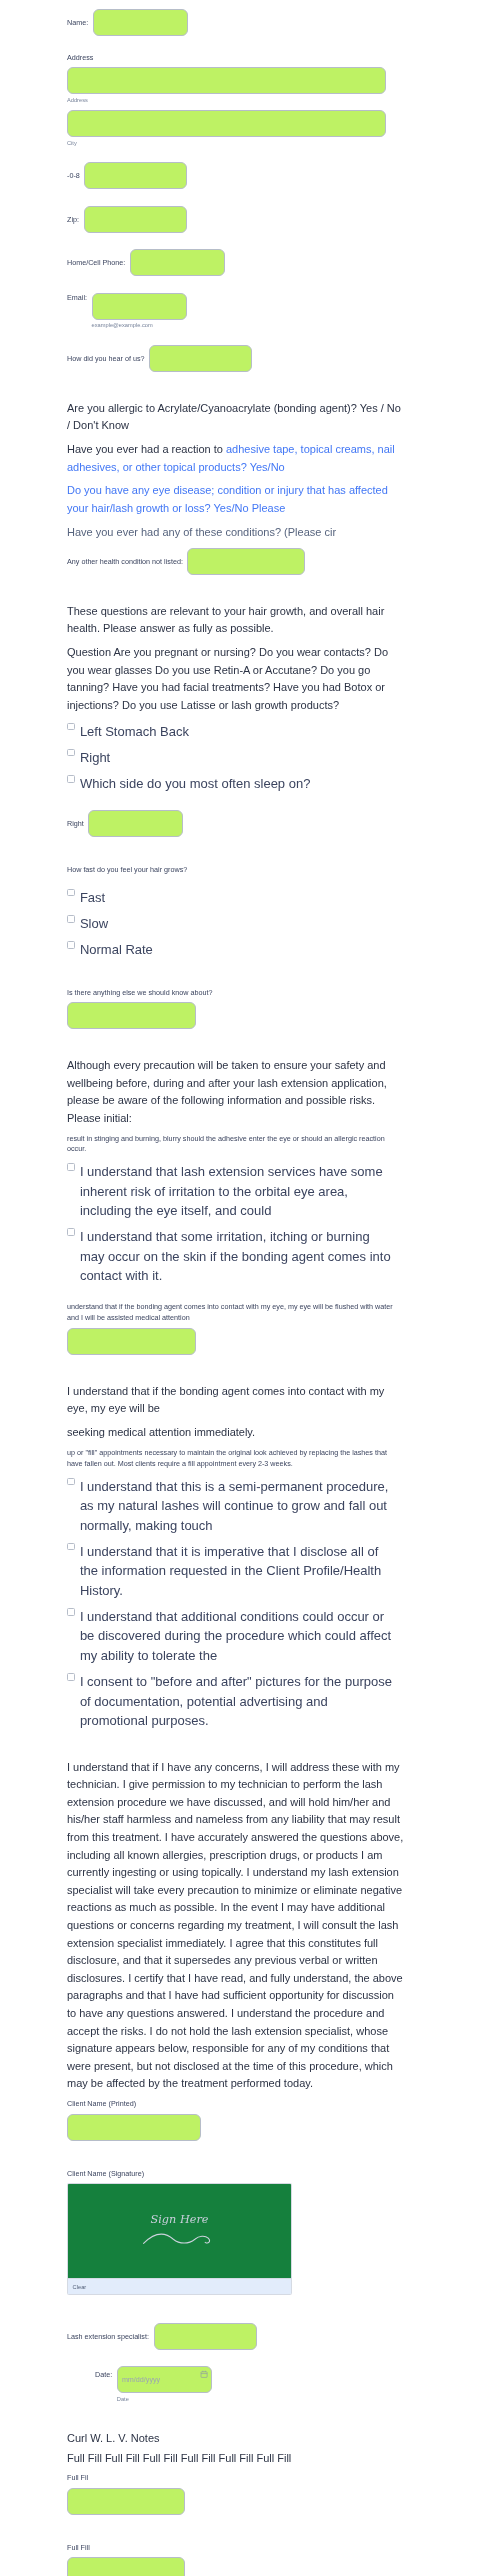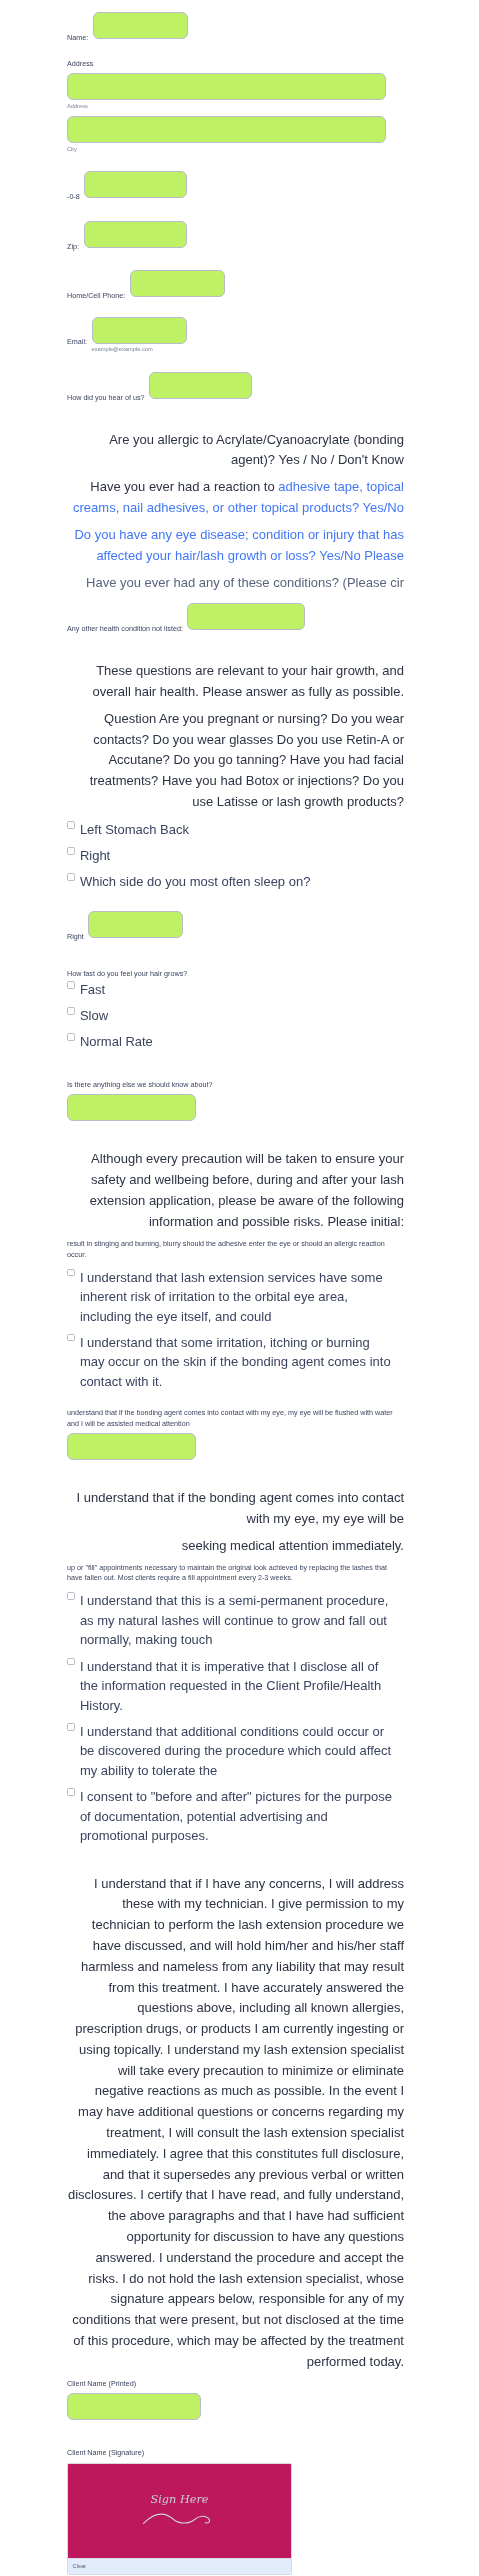--- a/index.html
+++ b/index.html
@@ -19,21 +19,21 @@
     font-weight: 700;
     color: #252d47;
     margin: 2.1px 0 13.4px 0;
     max-width: 309px;
   }
   .q { margin-bottom: 16.5px; }
   .q-lg { margin-bottom: 28px; }
   .row { display: flex; align-items: center; gap: 4.6px; }
   .row-top { display: flex; align-items: flex-start; gap: 4.6px; }
   .col { display: flex; flex-direction: column; }
-  .lbl { font-size: 7.2px; color: #3b445f; margin-top: 24px; }
+  .lbl { font-size: 7.2px; color: #3b445f; }
   .stack-lbl { display: block; font-size: 7.2px; color: #3b445f; margin-bottom: 3.6px; max-width: 335px; line-height: 1.5; }
   .txt {
     height: 27px;
     border: 0.5px solid #b6bdc9;
     border-radius: 6px;
     padding: 0 4.1px;
     font-size: 7.2px;
     font-family: "Liberation Sans", sans-serif;
     color: #2c3345;
     background: #bef264;
@@ -41,57 +41,56 @@
   }
   .txt::placeholder { color: #9aa3b5; }
   .w185 { width: 95px; }
   .w200 { width: 103px; }
   .w230 { width: 118px; }
   .w250 { width: 129px; }
   .w260 { width: 134px; }
   .w620 { width: 319px; }
   .sub { font-size: 5.7px; color: #77839b; margin-top: 2.6px; }
   .para {
-    font-size: 13px;
+    font-size: 11px;
     line-height: 1.6;
     color: #2c3345;
     max-width: 337px;
     margin: 0 0 6.2px 0;
-    text-align: right;
   }
   .muted { color: #57647e; }
   .blue { color: #4277f5; }
   .cbrow {
     display: flex;
     align-items: flex-start;
     gap: 5.2px;
     max-width: 330px;
     margin-bottom: 6.7px;
     cursor: pointer;
   }
   .cb {
     width: 7.7px; height: 7.7px;
     border: 0.5px solid #b6bdc9;
     border-radius: 1.5px;
     background: #fff;
     flex: none;
     margin-top: 1px;
   }
   .cbl { font-size: 13px; line-height: 1.5; color: #3b445f; }
-  .mb8 { margin-bottom: 0; }
+  .mb8 { margin-bottom: 12px; }
   .mb14 { margin-bottom: 7.2px; }
   
   .sigpad {
     width: 225px;
     border: 0.5px solid #d5dae3;
     border-radius: 1.5px;
     margin-top: 4.1px;
     overflow: hidden;
   }
-  .sigarea { height: 94px; position: relative; background: #be185d; }
+  .sigarea { height: 94px; position: relative; background: #15803d; }
   .signhere {
     position: absolute; left: 50%; top: 29px; transform: translateX(-50%);
     font-family: "DejaVu Serif", serif;
     font-style: italic;
     font-size: 11.3px;
     color: #c9cfdb;
     white-space: nowrap;
   }
   .squiggle { position: absolute; left: 50%; top: 46px; transform: translateX(-50%); }
   .sigfoot {
@@ -139,21 +138,21 @@
     <span class="lbl">Zip:</span>
     <input type="text" class="txt w200" style="">
   </div>
 
   <div class="row q">
     <span class="lbl">Home/Cell Phone:</span>
     <input type="text" class="txt w185" style="">
   </div>
 
   <div class="row-top q">
-    <span class="lbl" style="margin-top:20px;">Email:</span>
+    <span class="lbl" style="margin-top:0;">Email:</span>
     <div class="col">
       <input type="text" class="txt w185" style="">
       <span class="sub">example@example.com</span>
     </div>
   </div>
 
   <div class="row q q-lg">
     <span class="lbl">How did you hear of us?</span>
     <input type="text" class="txt w200" style="">
   </div>

